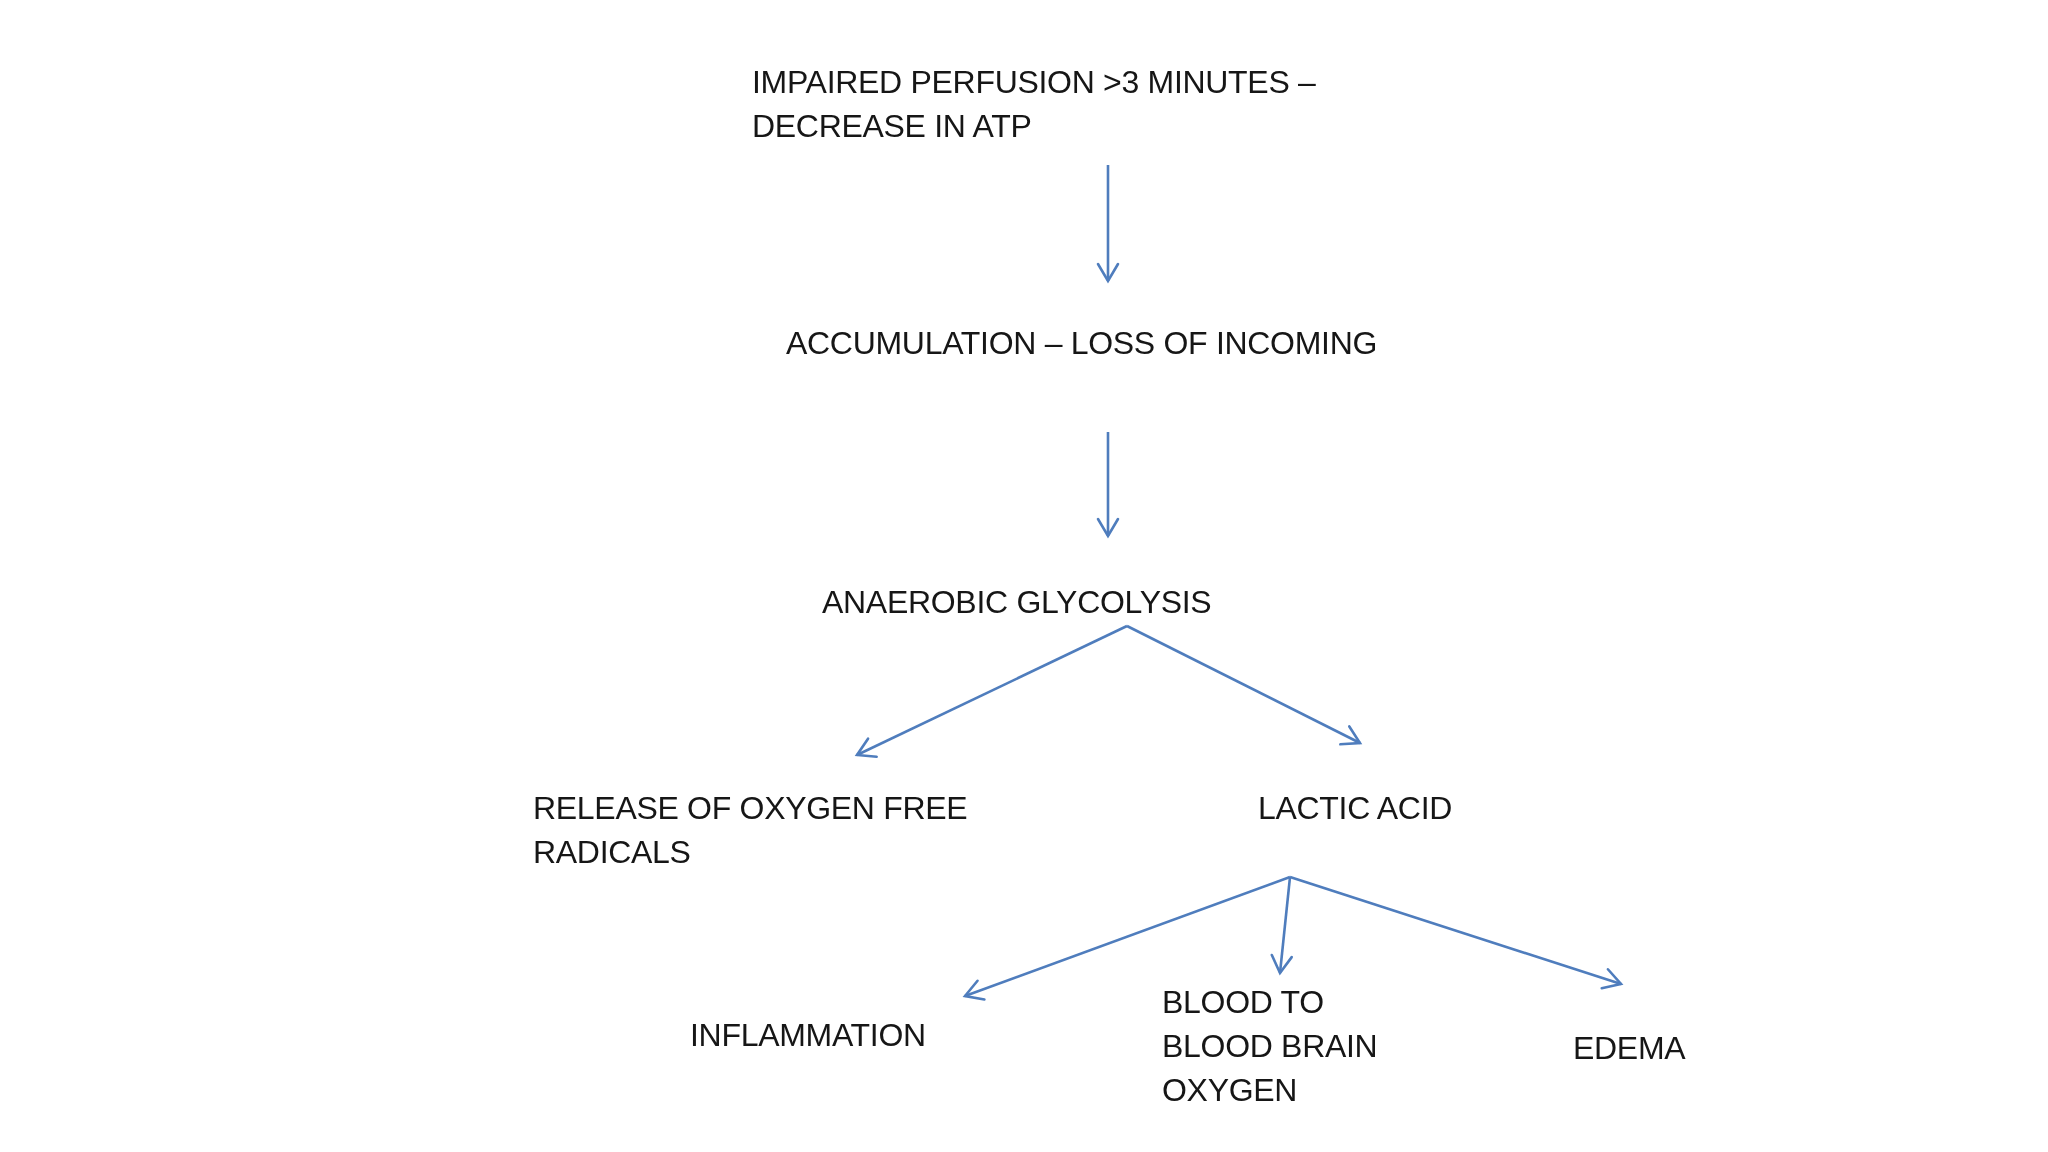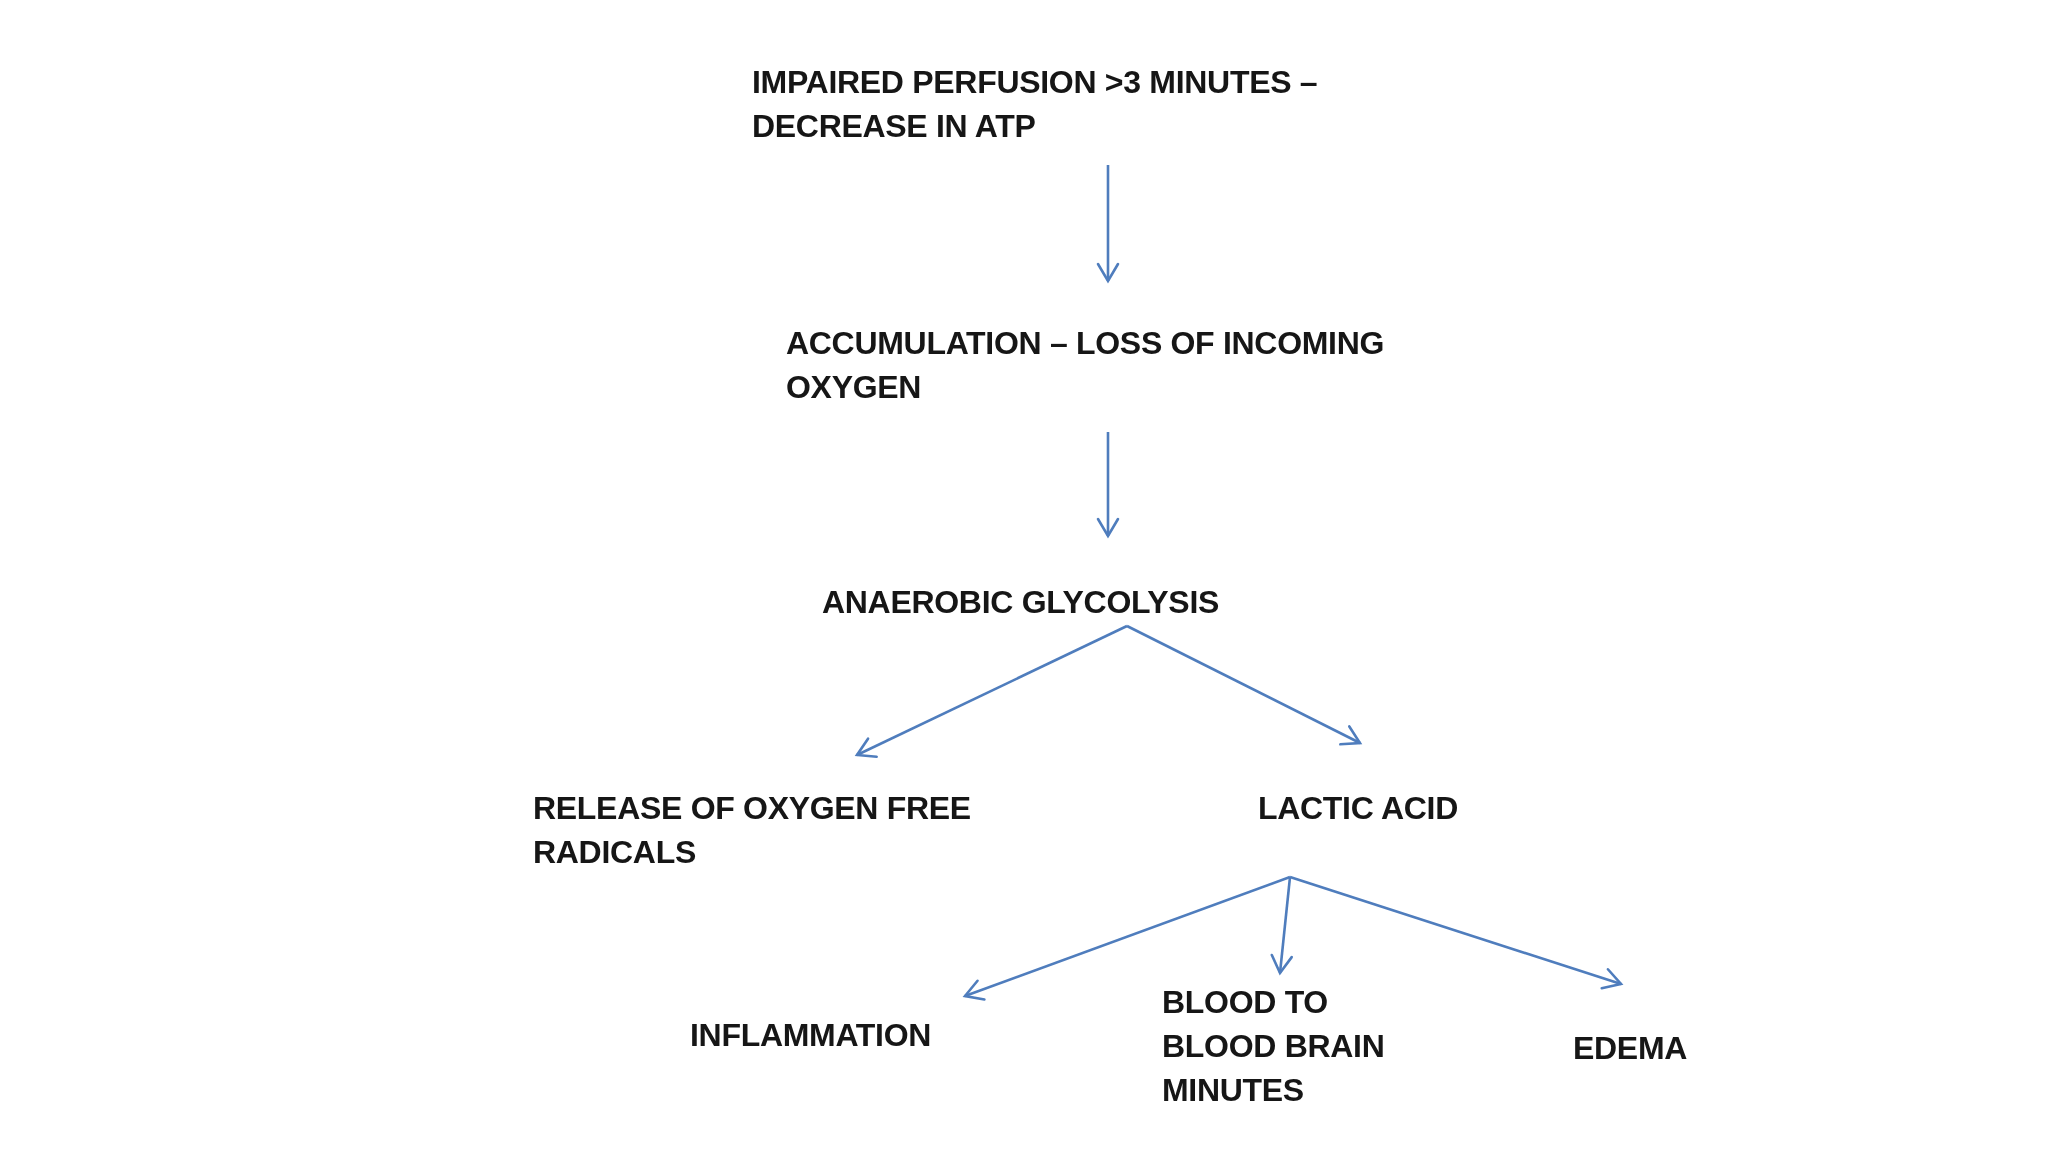--- a/index.html
+++ b/index.html
@@ -10,21 +10,20 @@
   body{
     width:2048px;height:1152px;
     background:#ffffff;
     overflow:hidden;
     font-family:"Liberation Sans", sans-serif;
   }
   .stage{
     position:relative;
     width:2048px;height:832px;
     background:#ffffff;
-    font-weight:bold;
   }
   #arrow-layer{
     position:absolute;left:0;top:0;
     width:2048px;height:1152px;
     pointer-events:none;
   }
   #arrow-layer line{
     stroke:var(--arrow-color);
     stroke-width:2.6;
     fill:none;
@@ -64,21 +63,20 @@
     <line marker-end="url(#ah)" x1="1290" y1="877" x2="1621" y2="984"></line>
   </svg>
 
   <div class="node" style="left:752px;top:60px;">
     <div>IMPAIRED PERFUSION &gt;3 MINUTES –</div>
     <div>DECREASE IN ATP</div>
   </div>
 
   <div class="node" style="left:786px;top:321px;">
     <div>ACCUMULATION – LOSS OF INCOMING</div>
-    <div>OXYGEN</div>
   </div>
 
   <div class="node" style="left:822px;top:580px;">
     <div>ANAEROBIC GLYCOLYSIS</div>
   </div>
 
   <div class="node" style="left:533px;top:786px;">
     <div>RELEASE OF OXYGEN FREE</div>
     <div>RADICALS</div>
   </div>
@@ -87,20 +85,20 @@
     <div>LACTIC ACID</div>
   </div>
 
   <div class="node" style="left:690px;top:1013px;">
     <div>INFLAMMATION</div>
   </div>
 
   <div class="node" style="left:1162px;top:980px;">
     <div>BLOOD TO</div>
     <div>BLOOD BRAIN</div>
-    <div>MINUTES</div>
+    <div>OXYGEN</div>
   </div>
 
   <div class="node" style="left:1573px;top:1026px;">
     <div>EDEMA</div>
   </div>
 
 </div>
 
 </body></html>

